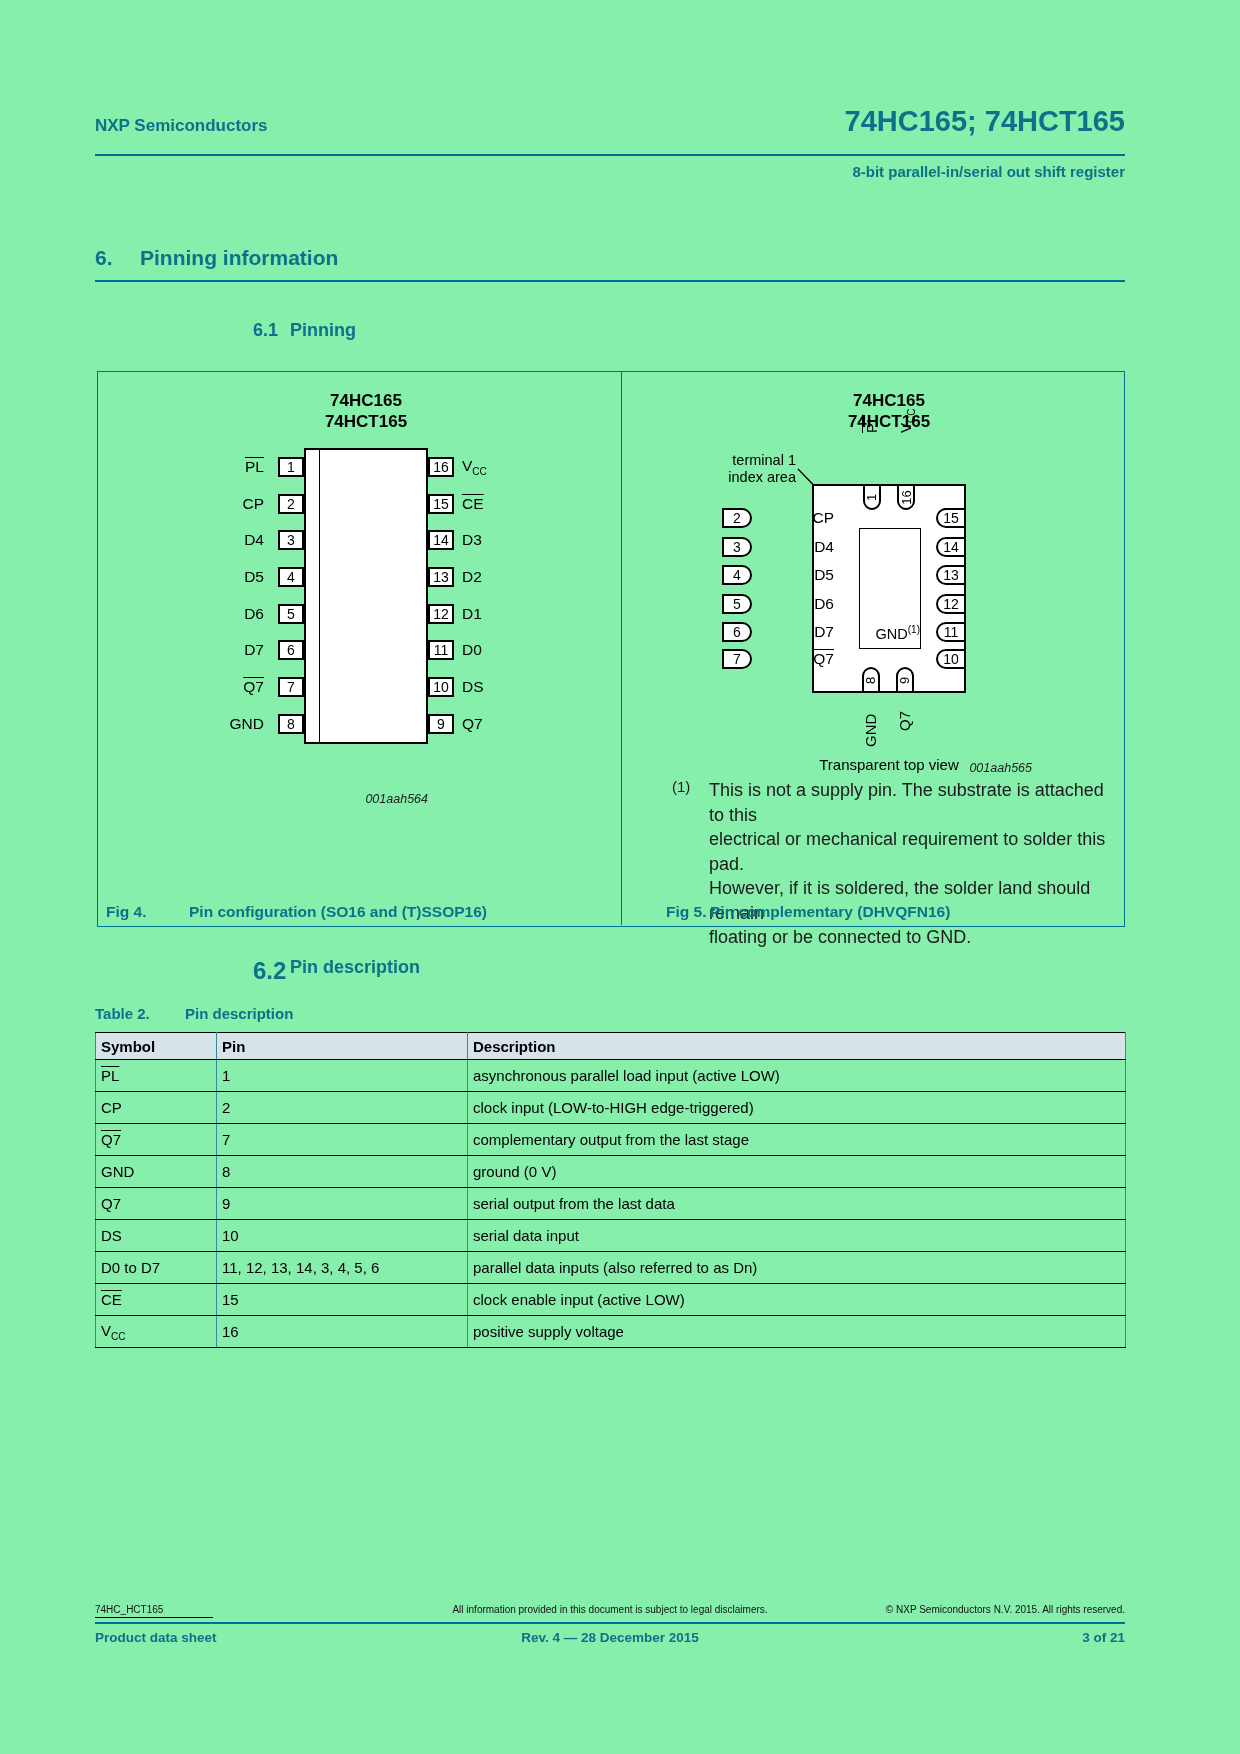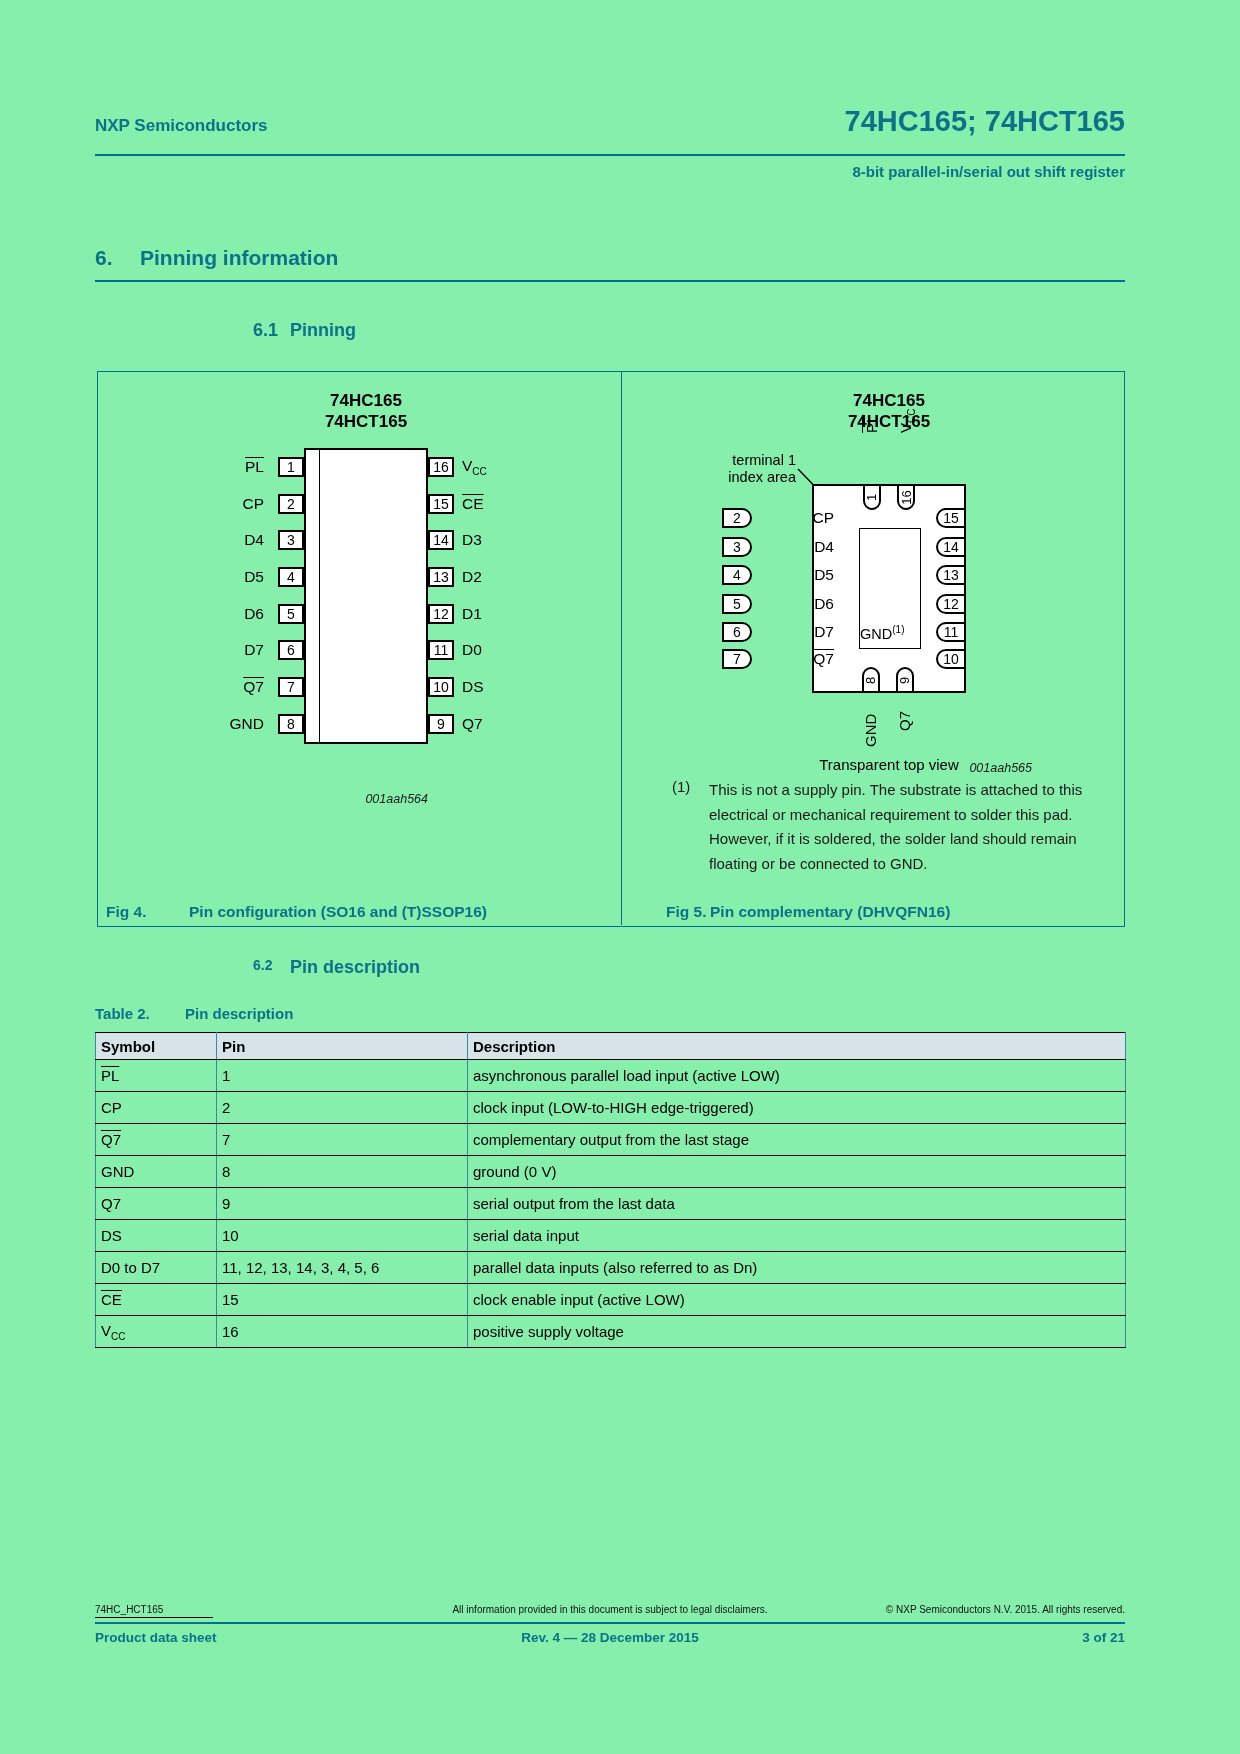--- a/index.html
+++ b/index.html
@@ -16,21 +16,21 @@
   
   .vendor{left:95px;top:116px;font-size:17px;font-weight:bold;}
   .doctitle{left:625px;top:105px;width:500px;text-align:right;font-size:29px;font-weight:bold;}
   .subtitle{left:625px;top:163px;width:500px;text-align:right;font-size:15px;font-weight:bold;}
 
   
   .h1num{left:95px;top:246px;font-size:21px;font-weight:bold;}
   .h1txt{left:140px;top:246px;font-size:21px;font-weight:bold;}
   .h2num{left:253px;top:320px;font-size:18px;font-weight:bold;}
   .h2txt{left:290px;top:320px;font-size:18px;font-weight:bold;}
-  .h2num2{left:253px;top:957px;font-size:14px;font-weight:bold;text-align:center;}
+  .h2num2{left:253px;top:957px;font-size:24px;font-weight:bold;text-align:center;}
   .h2txt2{left:290px;top:957px;font-size:18px;font-weight:bold;}
 
   
   .figbox{left:97px;top:371px;width:1028px;height:556px;border:1.5px solid #00708e;box-sizing:border-box;}
   .figdivider{position:absolute;left:523px;top:0;width:0;height:553px;border-left:1.5px solid #00708e;}
   .panel{position:absolute;top:0;height:553px;}
   .p4{left:0;width:523px;}
   .p5{left:524px;width:500px;}
   .chiptitle{position:absolute;top:18px;font-size:17px;font-weight:bold;line-height:21px;text-align:center;width:300px;}
   .ct4{left:118px;} .ct5{left:117px;}
@@ -49,41 +49,41 @@
   .drawid{position:absolute;font-size:12.5px;font-style:italic;color:#1a1a1a;margin-top:42px;}
   .drawid4{left:206px;top:378px;width:124px;text-align:right;}
   .drawid5{left:260px;top:347px;width:150px;text-align:right;}
 
   
   .cap{position:absolute;top:531px;font-size:15.5px;font-weight:bold;color:#0d7189;white-space:nowrap;}
 
   
   .qfn{position:absolute;left:190px;top:112px;width:154px;height:209px;border:2.5px solid #000;box-sizing:border-box;background:#fff;}
   .cpad{position:absolute;left:237px;top:156px;width:62px;height:121px;border:1.5px solid #000;box-sizing:border-box;}
-  .cpadlabel{position:absolute;left:0;bottom:6px;width:100%;text-align:left;font-size:14.5px;white-space:nowrap;}
+  .cpadlabel{position:absolute;left:0;bottom:6px;width:100%;text-align:right;font-size:14.5px;white-space:nowrap;}
   .f5row{position:absolute;height:20px;display:flex;align-items:center;}
   .f5row-left{left:100px;width:120px;}
   .f5row-right{left:314px;width:160px;}
   .f5row-left .pinlabel{flex:1;text-align:right;margin-right:8px;}
   .f5row-right .pinlabel{margin-left:8px;}
   .f5cap{position:absolute;border:2px solid #000;box-sizing:border-box;background:#fff;
          display:flex;align-items:center;justify-content:center;font-size:13.5px;}
   .f5cap-side{width:30px;height:20px;font-size:14px;}
   .f5cap-l{border-radius:0 10px 10px 0;}
   .f5cap-r{border-radius:10px 0 0 10px;}
   .f5cap-v{width:18px;height:26px;}
   .f5cap-top{border-radius:0 0 9px 9px;}
   .f5cap-bot{border-radius:9px 9px 0 0;}
   .rot{transform:rotate(-90deg);font-size:13px;}
   .f5vlabel{position:absolute;height:16px;line-height:16px;font-size:15px;transform:rotate(-90deg);
             transform-origin:0 0;white-space:nowrap;}
   .idxnote{position:absolute;left:40px;top:80px;width:134px;text-align:right;font-size:14.5px;line-height:17px;}
   .viewnote{position:absolute;left:117px;top:384px;width:300px;text-align:center;font-size:15px;}
   .fnmark{position:absolute;left:50px;top:406px;font-size:15px;color:#1a1a1a;}
-  .fnlines{position:absolute;left:87px;top:406px;width:412px;font-size:15px;line-height:24.5px;color:#1a1a1a;}
+  .fnlines{position:absolute;left:87px;top:406px;width:412px;font-size:18px;line-height:24.5px;color:#1a1a1a;}
 
   
   .tbllabel{left:95px;top:1005px;font-size:15px;font-weight:bold;}
   .tbltitle{left:185px;top:1005px;font-size:15px;font-weight:bold;}
   table.pintbl{position:absolute;left:95px;top:1032px;width:1030px;border-collapse:collapse;table-layout:fixed;}
   .pintbl th,.pintbl td{border-left:1px solid #3d879c;border-right:1px solid #3d879c;
       border-top:1px solid #000;border-bottom:1px solid #000;font-size:15px;padding:0 0 0 5px;
       text-align:left;vertical-align:middle;overflow:hidden;white-space:nowrap;}
   .pintbl th{background:#d6e4ea;height:26px;font-weight:bold;}
   .pintbl td{height:31px;}

